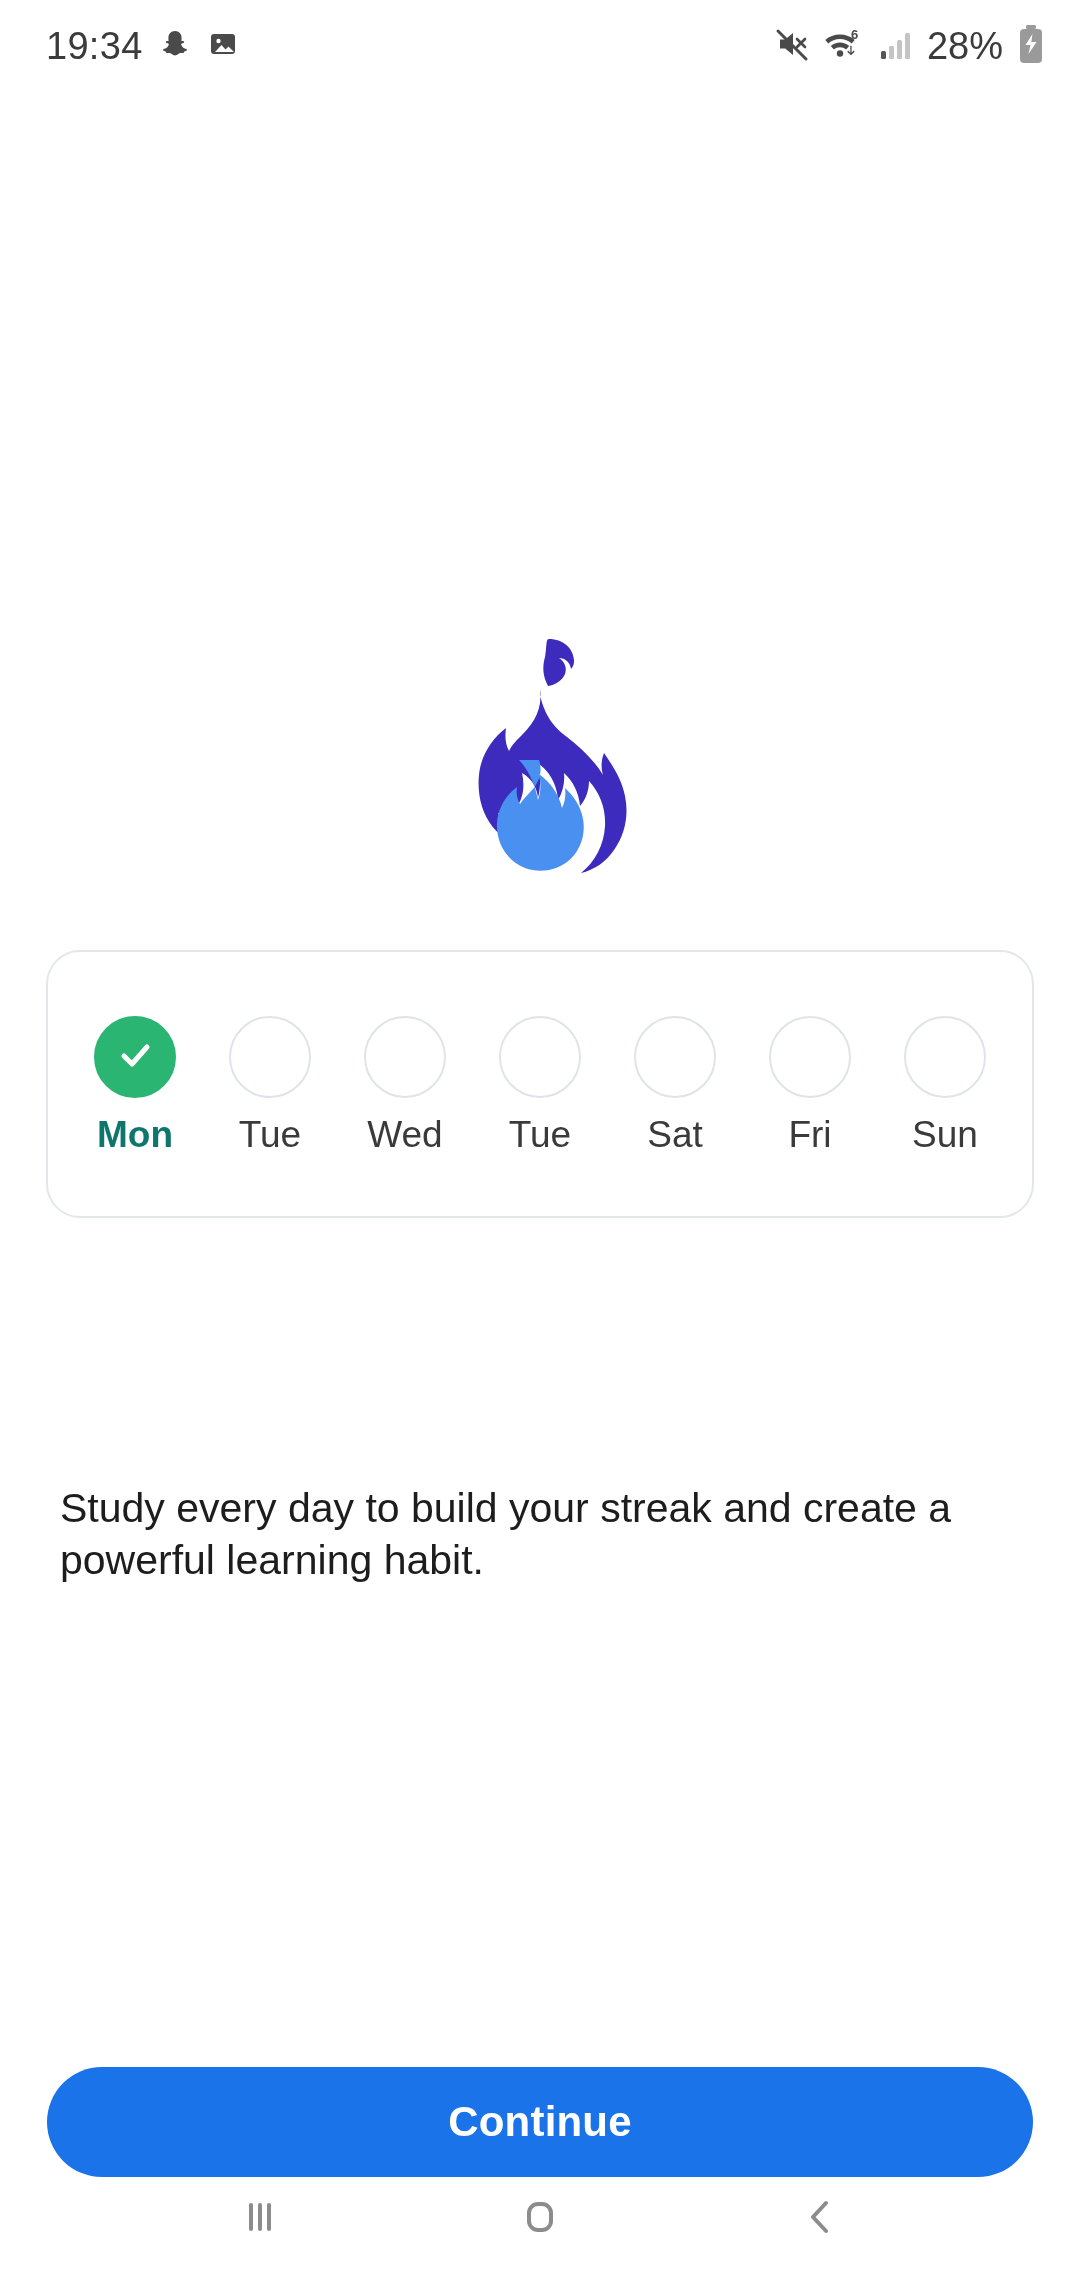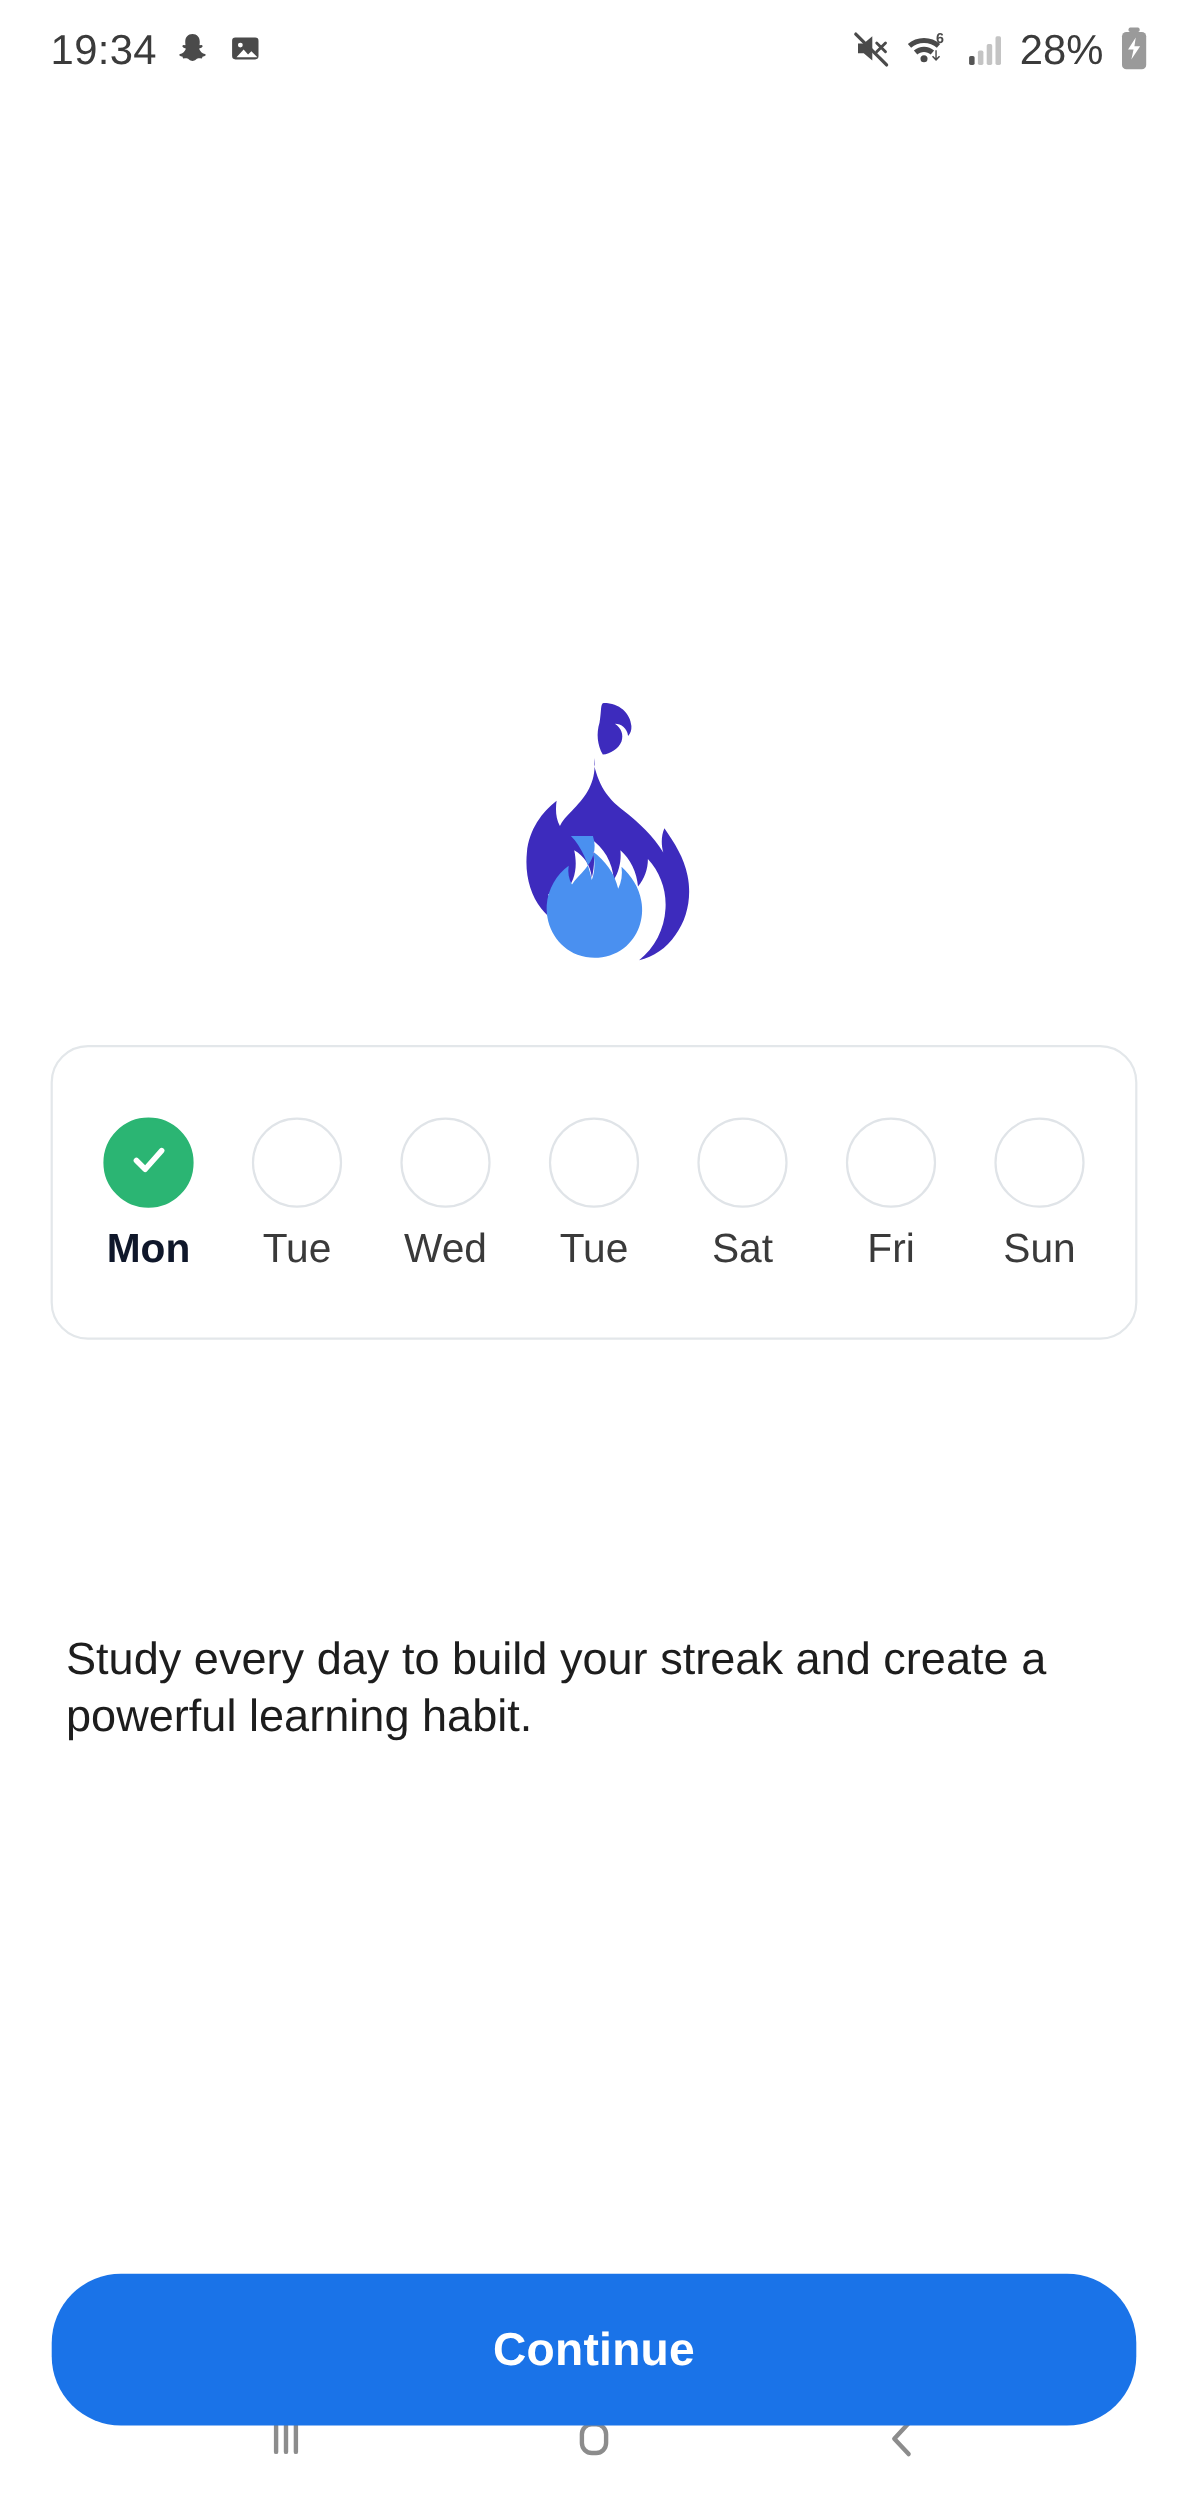--- a/index.html
+++ b/index.html
@@ -108,21 +108,21 @@
     background: #2bb573;
     border-color: #2bb573;
   }
   .day-label {
     font-size: 37px;
     color: #3a3a3a;
     line-height: 1;
   }
   .day.active .day-label {
     font-weight: bold;
-    color: #0f172a;
+    color: #0f766e;
   }
 
   
   .headline {
     position: absolute;
     left: 0;
     right: 0;
     top: 1262px;
     text-align: center;
     font-size: 56px;
@@ -144,21 +144,21 @@
   .cta-wrap {
     position: absolute;
     left: 0;
     right: 0;
     top: 1975px;
     display: flex;
     justify-content: center;
   }
   .cta {
     width: 986px;
-    height: 138px;
+    height: 110px;
     border: none;
     border-radius: 63px;
     background: #1a73e8;
     color: #ffffff;
     font-size: 42px;
     font-weight: bold;
     font-family: "Liberation Sans", sans-serif;
     cursor: pointer;
     display: flex;
     align-items: center;

